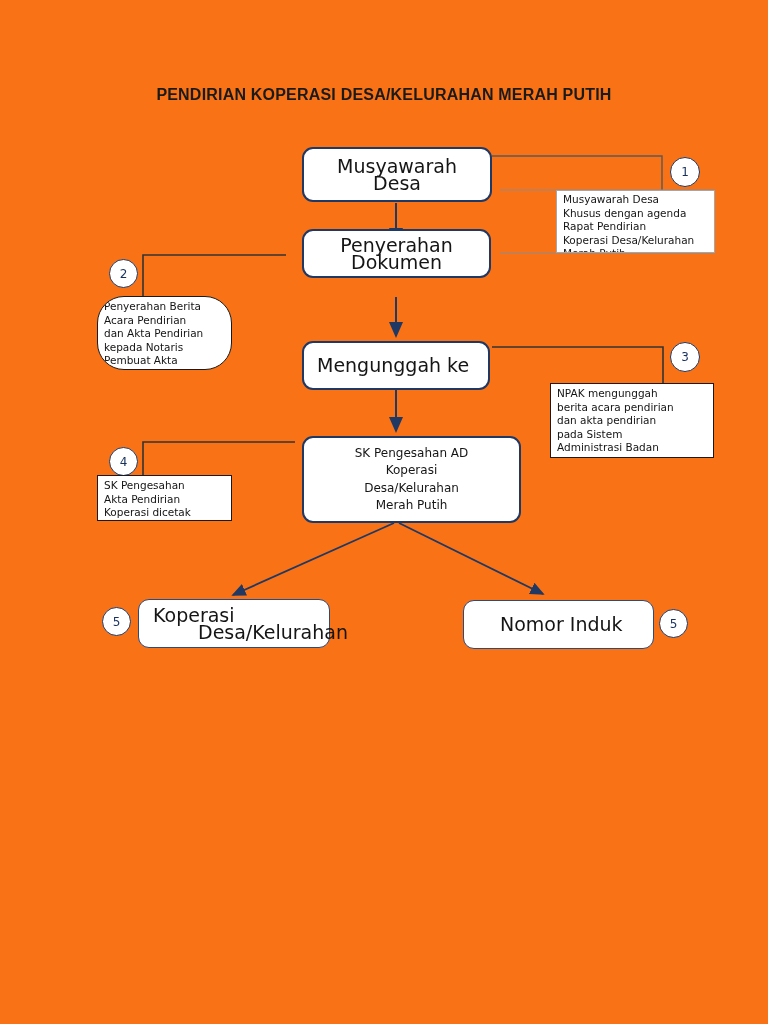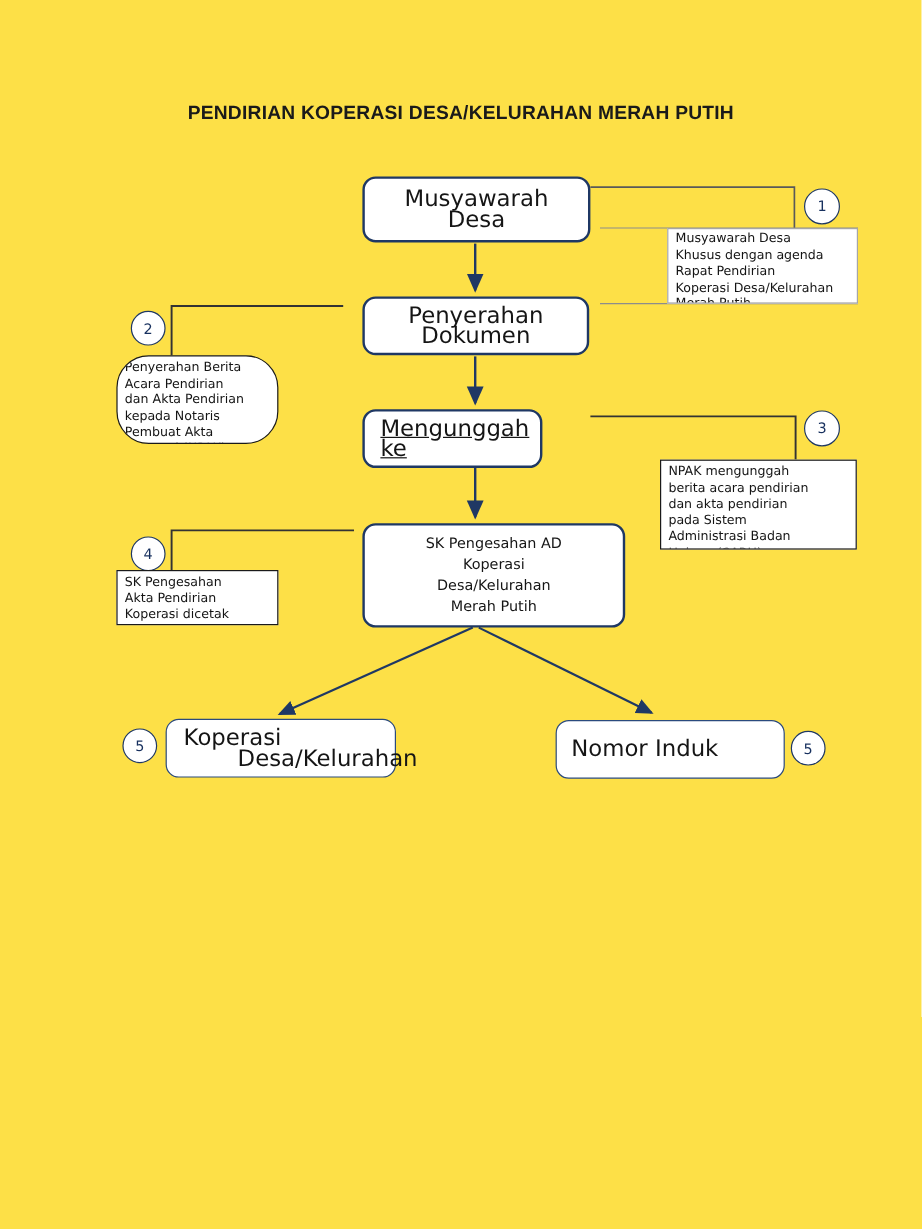--- a/index.html
+++ b/index.html
@@ -1,17 +1,17 @@
 <!DOCTYPE html>
 <html><head>
 <meta charset="utf-8">
 <style>
   html,body{margin:0;padding:0;background:#ffffff;}
   .page{
-    position:relative;width:768px;height:1024px;background:#fde047;overflow:hidden;
+    position:relative;width:768px;height:1024px;background:#f97316;overflow:hidden;
     font-family:"DejaVu Sans","Liberation Sans",sans-serif;color:#111111;
   }
   .title{
     position:absolute;left:0;top:86px;width:768px;text-align:center;
     font-family:"Liberation Sans",sans-serif;font-weight:bold;font-size:16px;color:#1a1a1a;
     letter-spacing:0.2px;
   }
   svg.overlay{position:absolute;left:0;top:0;pointer-events:none;}
   .node{
     position:absolute;box-sizing:border-box;background:#ffffff;
@@ -67,36 +67,36 @@
     <polyline points="286,255 143,255 143,296" fill="none" stroke="#333333" stroke-width="1.6"></polyline>
 
     <polyline points="492,347 663,347 663,383" fill="none" stroke="#333333" stroke-width="1.6"></polyline>
 
     <polyline points="295,442 143,442 143,482" fill="none" stroke="#333333" stroke-width="1.6"></polyline>
   </svg>
 
   <div class="node" style="left:302px;top:147px;width:190px;height:55px;">Musyawarah
 Desa</div>
 
-  <div class="node" style="left:302px;top:247px;width:189px;height:49px;">Penyerahan
+  <div class="node" style="left:302px;top:229px;width:189px;height:49px;">Penyerahan
 Dokumen</div>
 
-  <div class="node left-text" style="left:302px;top:341px;width:150px;height:49px;text-decoration:underline;">Mengunggah ke</div>
+  <div class="node left-text" style="left:302px;top:341px;width:188px;height:49px;">Mengunggah ke</div>
 
   <div class="node" style="left:302px;top:436px;width:219px;height:87px;font-size:12px;line-height:17.5px;">SK Pengesahan AD
 Koperasi
 Desa/Kelurahan
 Merah Putih</div>
 
   <div class="node thin node-koperasi" style="left:138px;top:599px;width:192px;height:49px;">
     <span class="l1">Koperasi</span>
     <span class="l2">Desa/Kelurahan</span>
   </div>
 
-  <div class="node thin left-text" style="left:463px;top:600px;width:191px;height:49px;padding-left:12px;">Nomor Induk</div>
+  <div class="node thin left-text" style="left:463px;top:600px;width:191px;height:49px;padding-left:36px;">Nomor Induk</div>
 
   <div class="num-circle" style="left:670px;top:157px;">1</div>
   <div class="num-circle" style="left:109px;top:259px;width:29px;height:29px;">2</div>
   <div class="num-circle" style="left:670px;top:342px;">3</div>
   <div class="num-circle" style="left:109px;top:447px;width:29px;height:29px;">4</div>
   <div class="num-circle" style="left:102px;top:607px;width:29px;height:29px;">5</div>
   <div class="num-circle" style="left:659px;top:609px;width:29px;height:29px;">5</div>
 
   <div class="callout-text callout-gray" style="left:556px;top:190px;width:159px;height:63px;">Musyawarah Desa
 Khusus dengan agenda

